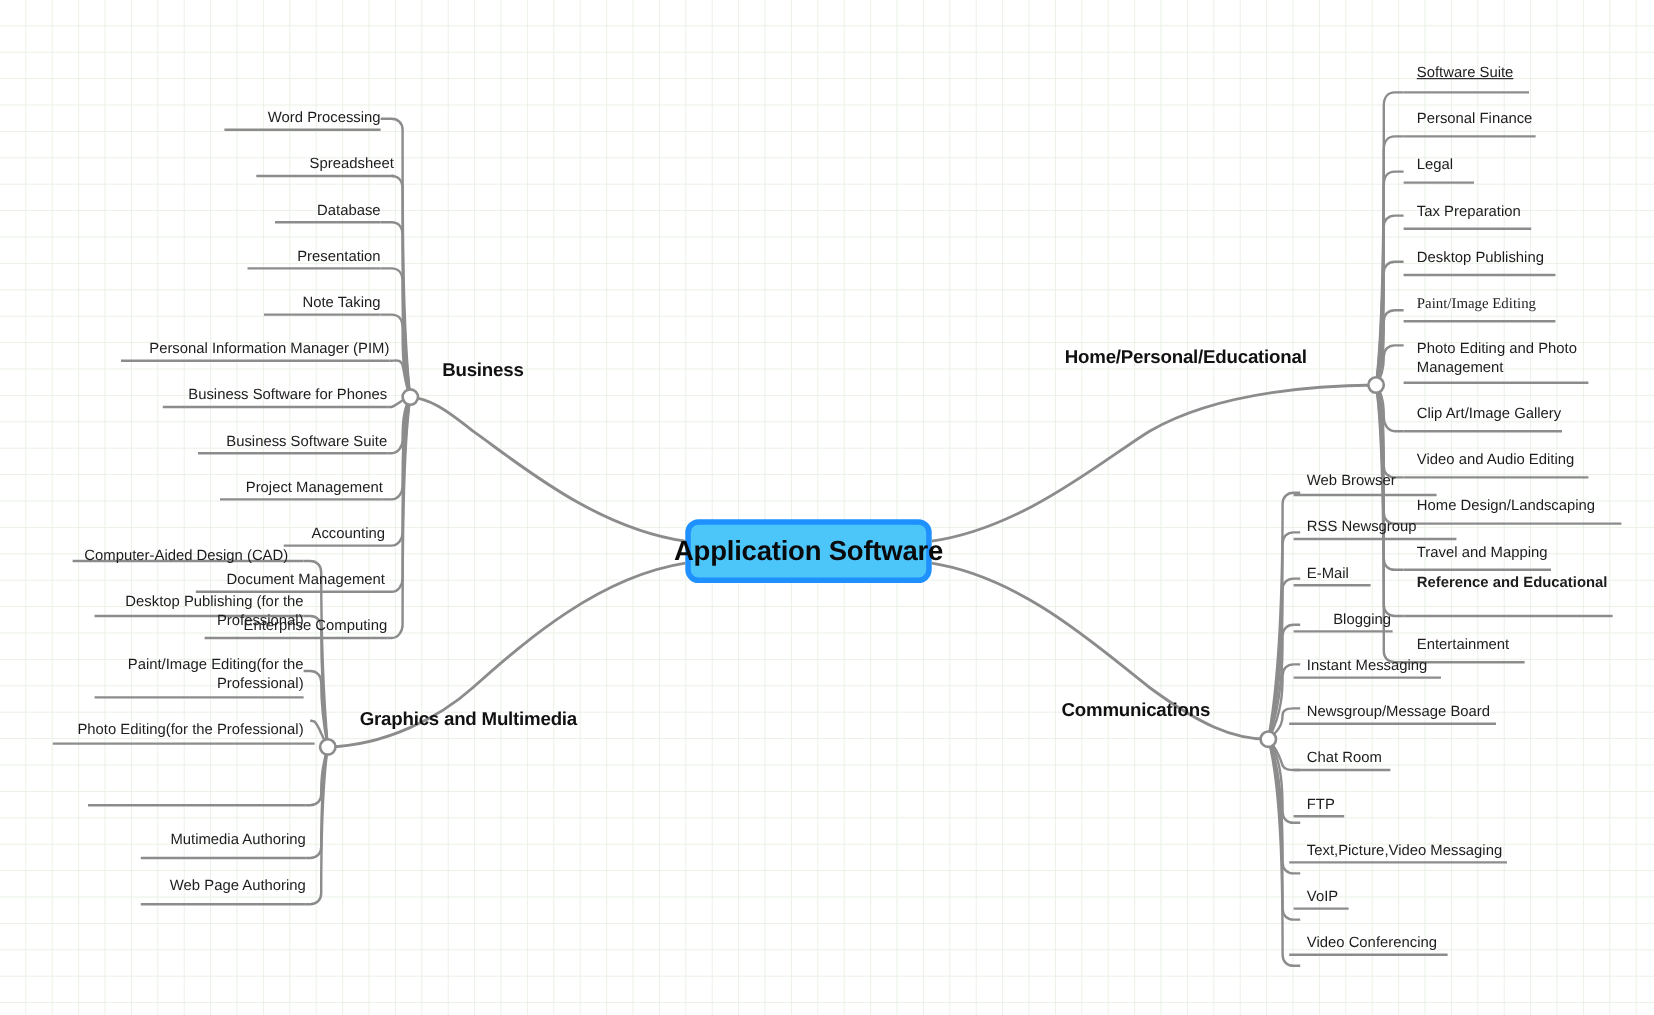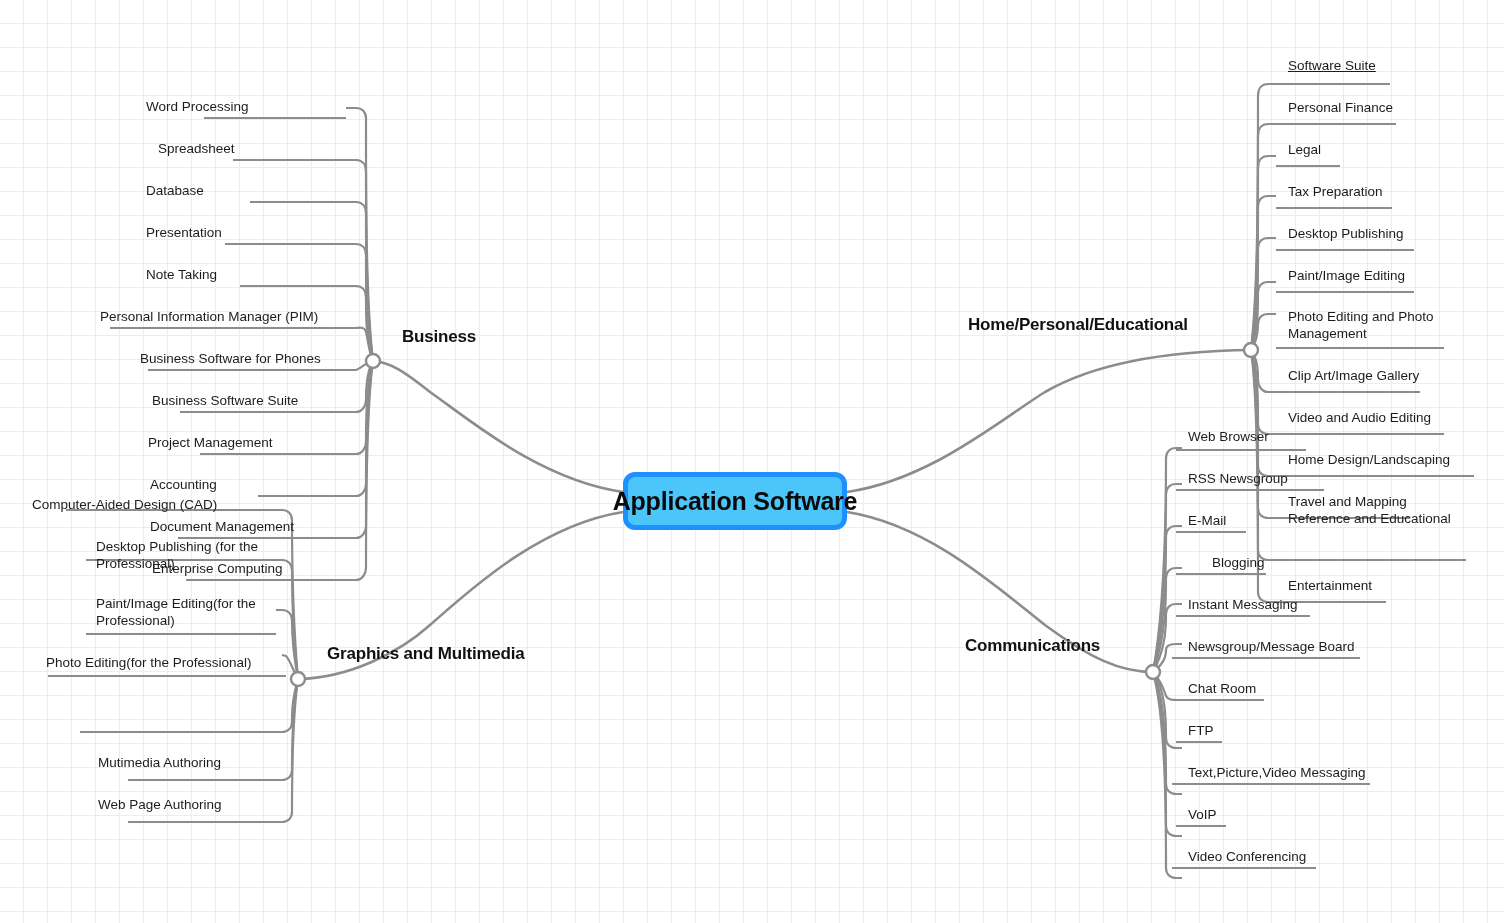--- a/index.html
+++ b/index.html
@@ -48,21 +48,21 @@
     font-size:17px;font-weight:bold;color:#111111;
     white-space:nowrap;letter-spacing:-0.2px;
   }
 
   .leaf{
     position:absolute;
     font-size:13.5px;color:#1c1c1c;
     line-height:17px;
     letter-spacing:0px;
   }
-  .leaf.r{text-align:left;}
+  .leaf.r{text-align:right;}
   .leaf.l{text-align:left;}
 </style>
 </head>
 <body>
 
 <div id="canvas">
 
   <svg id="wires" viewBox="0 0 1504 923">
 
     <path class="trunk" d="M623,492 C540,480 470,420 430,392 C405,372 390,362 373,361"></path>
@@ -193,27 +193,27 @@
   <div class="leaf r" style="left:96px;top:538px;width:180px;">Desktop Publishing (for the Professional)</div>
   <div class="leaf r" style="left:46px;top:654px;width:230px;">Photo Editing(for the Professional)</div>
   <div class="leaf r" style="left:98px;top:754px;width:180px;">Mutimedia Authoring</div>
   <div class="leaf r" style="left:98px;top:796px;width:180px;">Web Page Authoring</div>
 
   <div class="leaf l" style="left:1288px;top:57px;width:210px;text-decoration:underline;">Software Suite</div>
   <div class="leaf l" style="left:1288px;top:99px;width:210px;">Personal Finance</div>
   <div class="leaf l" style="left:1288px;top:141px;width:210px;">Legal</div>
   <div class="leaf l" style="left:1288px;top:183px;width:210px;">Tax Preparation</div>
   <div class="leaf l" style="left:1288px;top:225px;width:210px;">Desktop Publishing</div>
-  <div class="leaf l" style="left:1288px;top:267px;width:210px;">Paint/Image Editing</div>
+  <div class="leaf l" style="left:1288px;top:267px;width:210px;font-family:Liberation Serif, serif;">Paint/Image Editing</div>
   <div class="leaf l" style="left:1288px;top:308px;width:152px;">Photo Editing and Photo Management</div>
   <div class="leaf l" style="left:1288px;top:367px;width:210px;">Clip Art/Image Gallery</div>
   <div class="leaf l" style="left:1288px;top:409px;width:210px;">Video and Audio Editing</div>
   <div class="leaf l" style="left:1288px;top:451px;width:210px;">Home Design/Landscaping</div>
   <div class="leaf l" style="left:1288px;top:493px;width:210px;">Travel and Mapping</div>
-  <div class="leaf l" style="left:1288px;top:510px;width:210px;">Reference and Educational</div>
+  <div class="leaf l" style="left:1288px;top:521px;width:210px;font-weight:bold;">Reference and Educational</div>
   <div class="leaf l" style="left:1288px;top:577px;width:210px;">Entertainment</div>
 
   <div class="leaf l" style="left:1188px;top:428px;width:220px;">Web Browser</div>
   <div class="leaf l" style="left:1188px;top:470px;width:220px;">RSS Newsgroup</div>
   <div class="leaf l" style="left:1188px;top:512px;width:220px;">E-Mail</div>
   <div class="leaf l" style="left:1188px;top:554px;width:220px;margin-left:24px;">Blogging</div>
   <div class="leaf l" style="left:1188px;top:596px;width:220px;">Instant Messaging</div>
   <div class="leaf l" style="left:1188px;top:638px;width:240px;">Newsgroup/Message Board</div>
   <div class="leaf l" style="left:1188px;top:680px;width:220px;">Chat Room</div>
   <div class="leaf l" style="left:1188px;top:722px;width:220px;">FTP</div>

